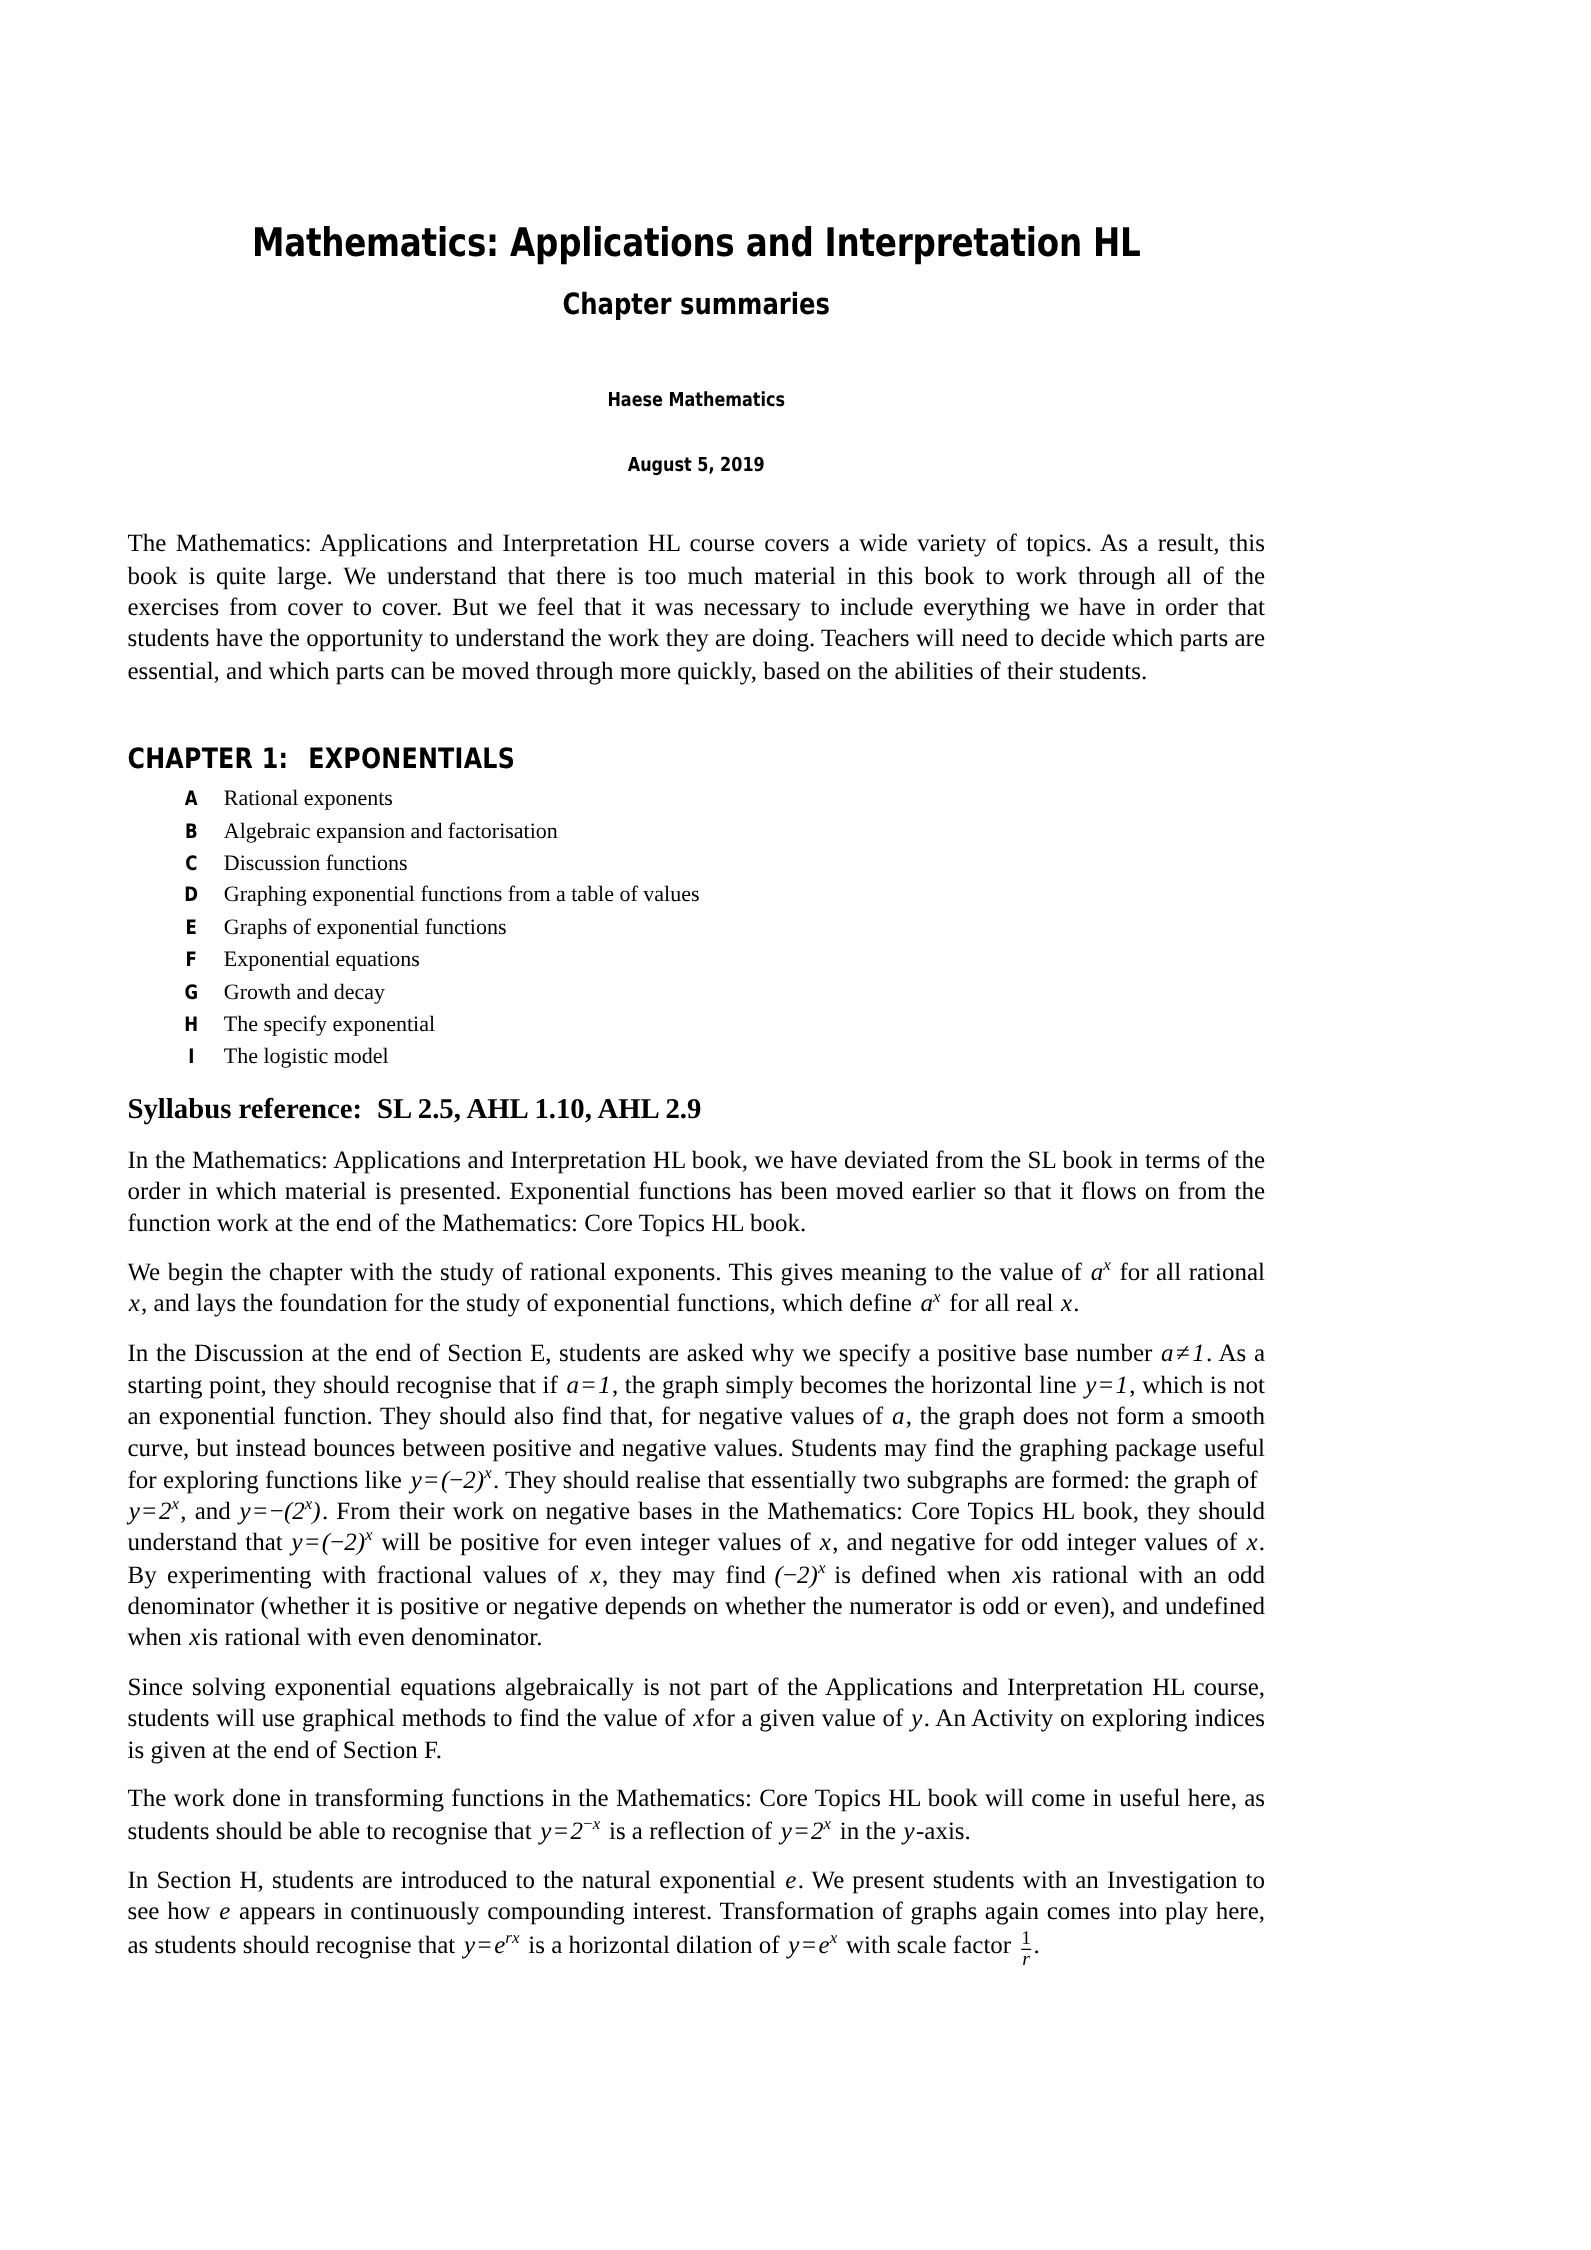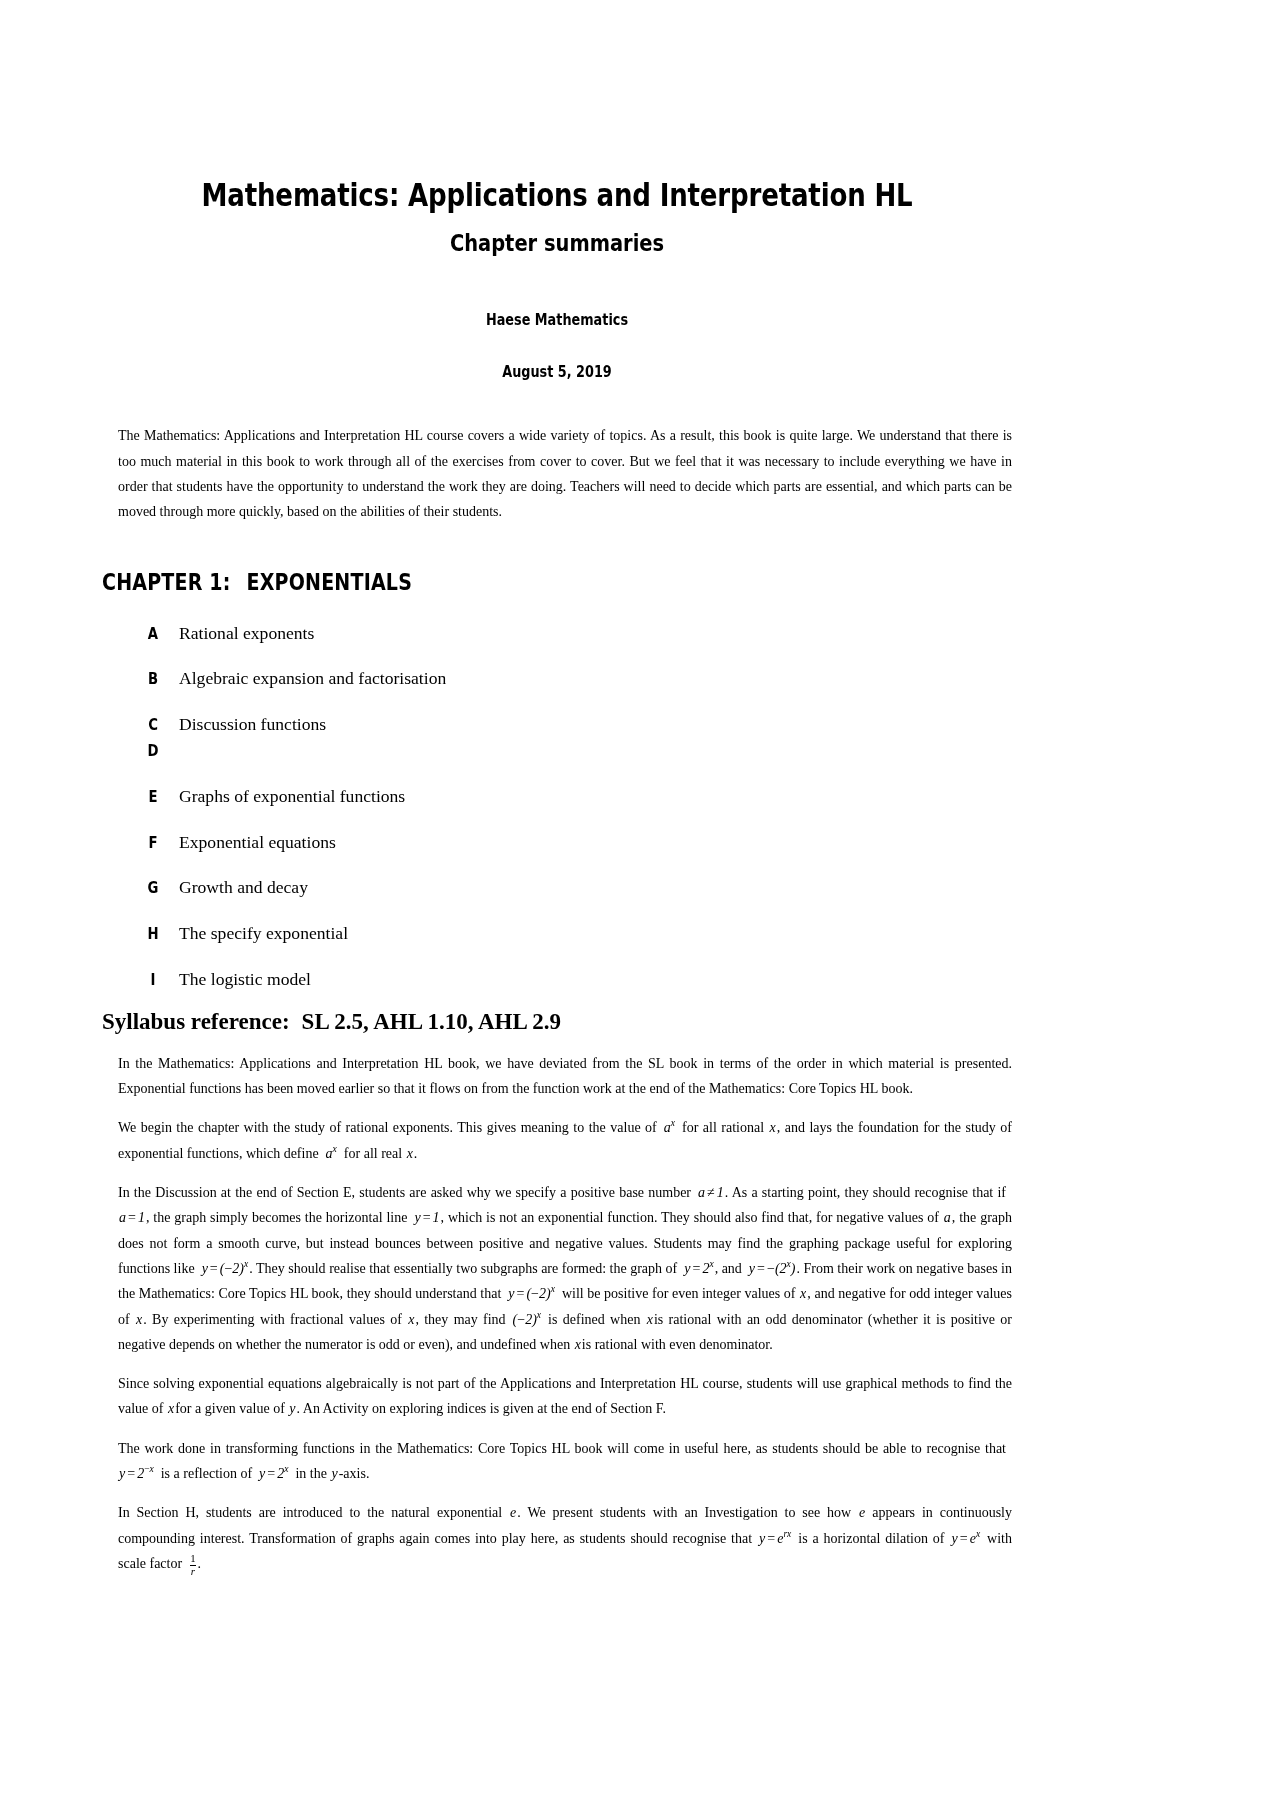--- a/index.html
+++ b/index.html
@@ -68,24 +68,24 @@
     font-stretch: condensed;
     font-size: 15.5px;
     text-align: center;
     margin: 0;
     padding-top: 34px;
     transform: scaleX(0.92);
   }
 
   
   p.body {
-    font-size: 14px;
+    font-size: 20px;
     line-height: 25.3px;
     text-align: justify;
-    margin: 0 0 14px 16px;
+    margin: 0 0 14px 0;
     hyphens: none;
   }
   .intro-block { padding-top: 42px; }
 
   .chapter-heading {
     font-family: "DejaVu Sans Condensed", "Liberation Sans Narrow", "Liberation Sans", sans-serif;
     font-weight: bold;
     font-stretch: condensed;
     font-size: 22.5px;
     margin: 0;
@@ -114,21 +114,20 @@
     font-weight: bold;
     font-stretch: condensed;
     font-size: 16px;
     width: 22px;
     text-align: center;
     flex: 0 0 22px;
     transform: scaleX(0.92);
   }
   ul.section-list li .label {
     padding-left: 15px;
-    margin-top: 20px;
   }
 
   .syllabus {
     font-weight: bold;
     font-size: 23px;
     margin: 0;
     padding-top: 16px;
     padding-bottom: 16px;
   }
   .syllabus .sep { display: inline-block; width: 12px; }
@@ -189,20 +188,21 @@
       <li>
         <span class="letter">B</span>
         <span class="label">Algebraic expansion and factorisation</span>
       </li>
       <li>
         <span class="letter">C</span>
         <span class="label">Discussion functions</span>
       </li>
       <li>
         <span class="letter">D</span>
+        <span class="label">Graphing exponential functions from a table of values</span>
       </li>
       <li>
         <span class="letter">E</span>
         <span class="label">Graphs of exponential functions</span>
       </li>
       <li>
         <span class="letter">F</span>
         <span class="label">Exponential equations</span>
       </li>
       <li>

